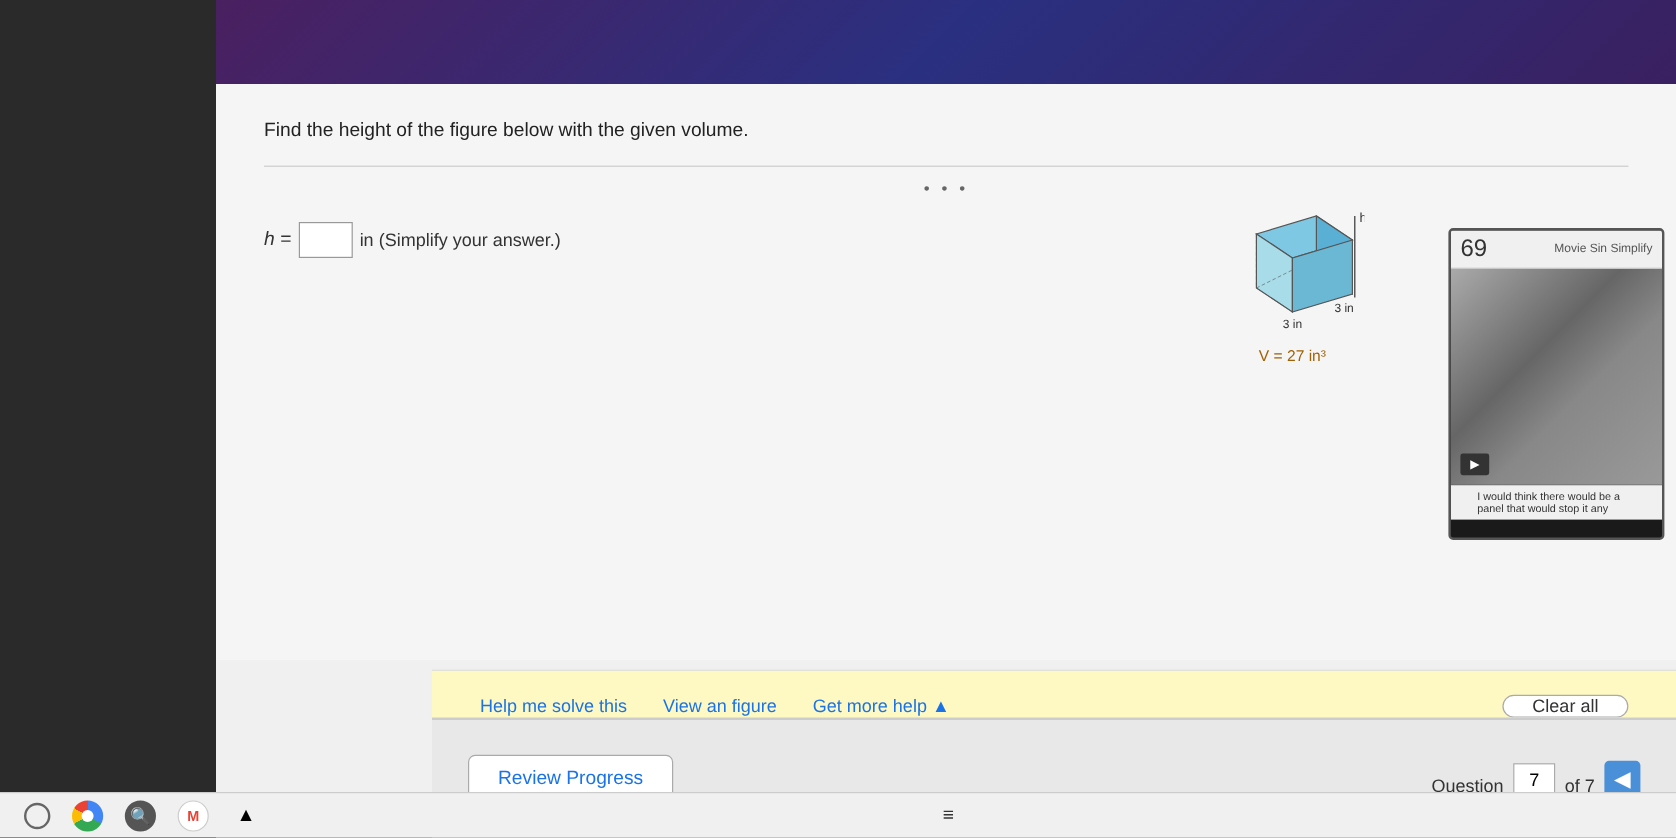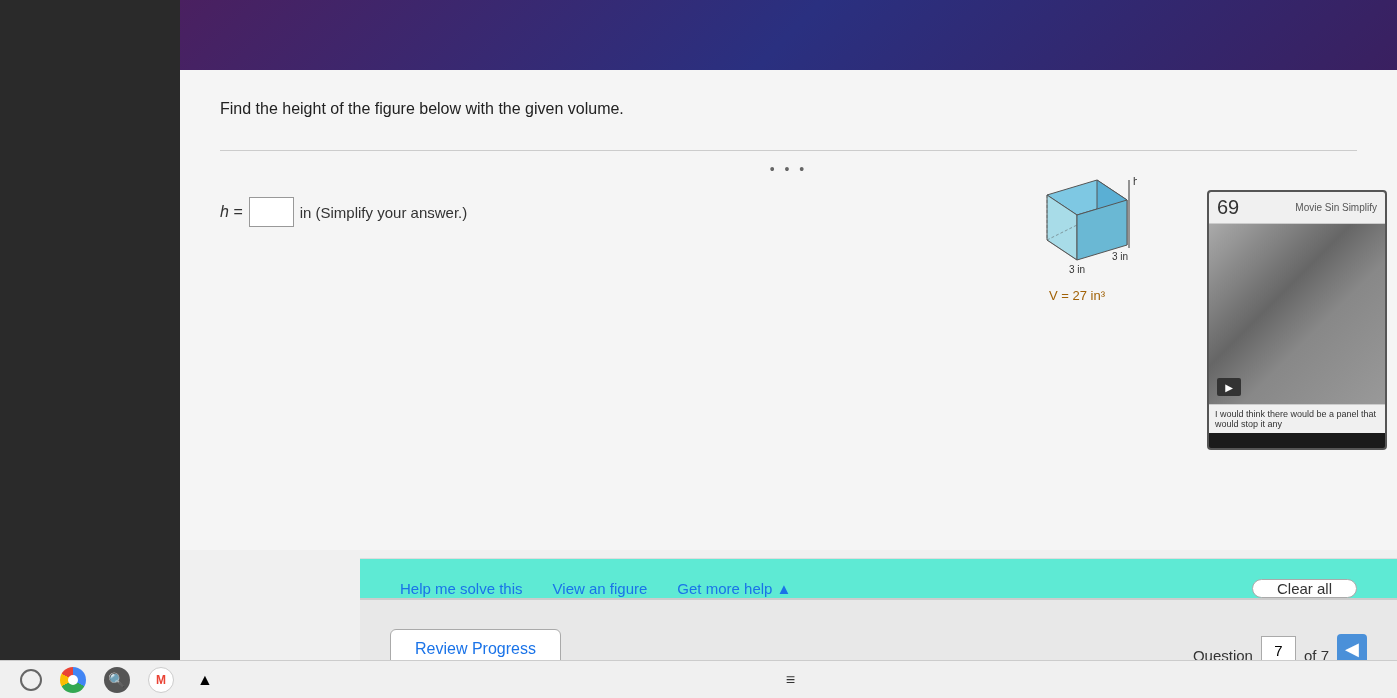--- a/index.html
+++ b/index.html
@@ -33,21 +33,21 @@
     .question-area {
       background: #f5f5f5;
       padding: 30px 40px 20px 40px;
       min-height: 480px;
       position: relative;
     }
 
     .question-text {
       font-size: 16px;
       color: #222;
-      margin-bottom: 32px;
+      margin-bottom: 20px;
     }
 
     .cube-svg {
       width: 120px;
       height: 110px;
     }
 
     .cube-labels {
       text-align: center;
       margin-top: 4px;
@@ -91,21 +91,21 @@
     }
 
     .video-body-inner {
       width: 100%;
       height: 100%;
       background: linear-gradient(135deg, #aaa 0%, #666 40%, #888 60%, #999 100%);
     }
 
     .video-footer {
       background: #f0f0f0;
-      padding: 4px 6px;
+      padding: 4px 22px;
       font-size: 9px;
       color: #333;
       border-top: 1px solid #ccc;
     }
 
     
     .divider-line {
       width: 100%;
       height: 1px;
       background: #ccc;
@@ -146,21 +146,21 @@
       color: #333;
     }
 
     
     .bottom-toolbar {
       position: absolute;
       bottom: 80px;
       left: 180px;
       right: 0;
       height: 60px;
-      background: #5eead4;
+      background: #fef9c3;
       border-top: 1px solid #ddd;
       display: flex;
       align-items: center;
       padding: 0 40px;
     }
 
     .help-btn {
       font-size: 15px;
       color: #1a73e8;
       background: none;

